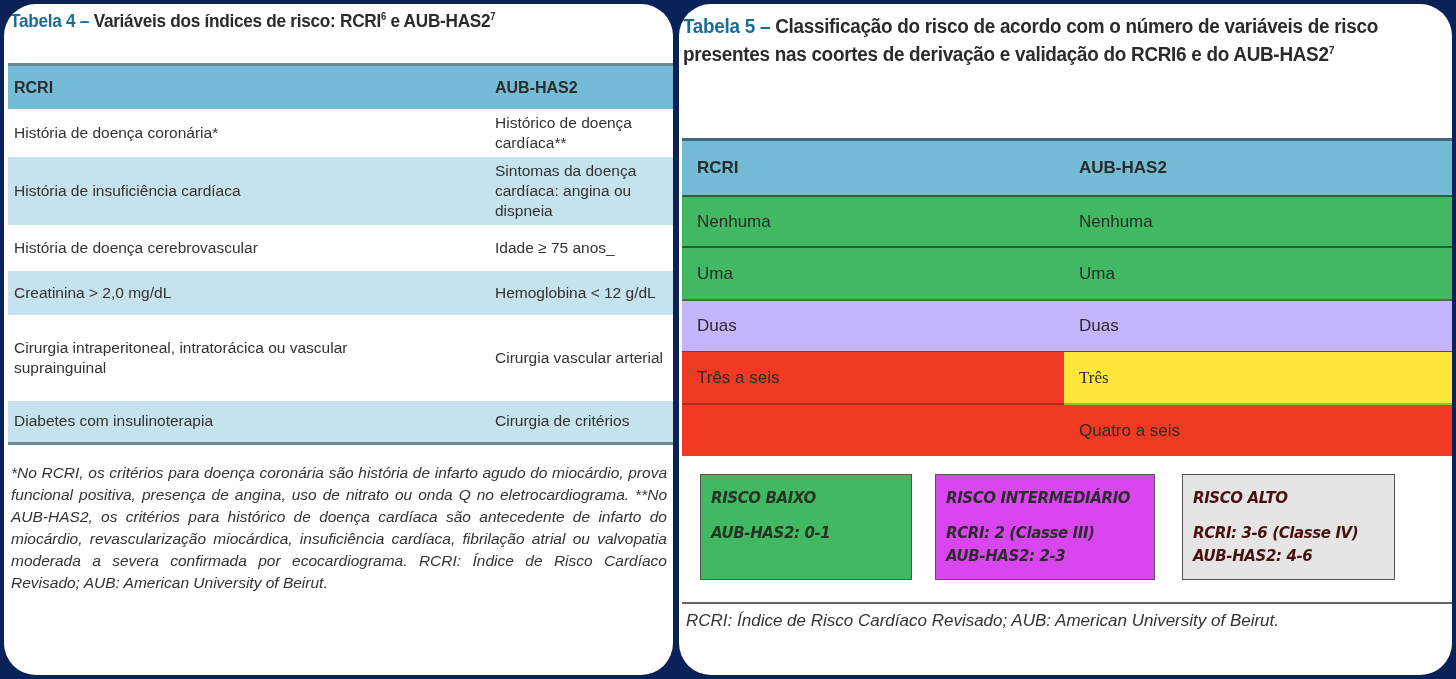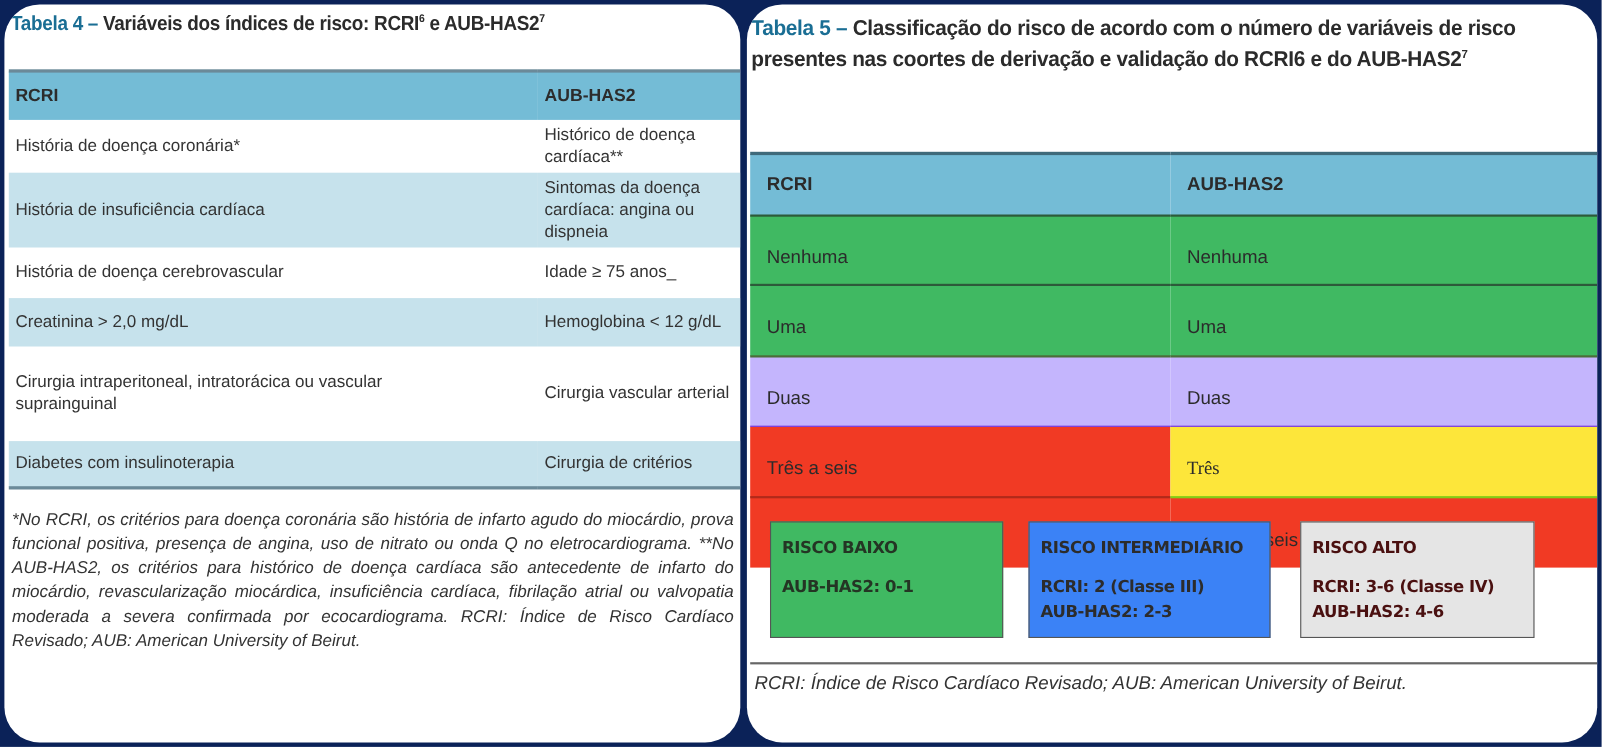--- a/index.html
+++ b/index.html
@@ -18,34 +18,34 @@
   #left th { background:#74bcd6; text-align:left; font-size:16px; font-weight:bold; color:#2c2c2c; height:43px; padding:0 0 0 6px; transform-origin:left; }
   #left td { font-size:15.5px; color:#333; padding:4px 6px; vertical-align:middle; line-height:20px; }
   #left tr.alt td { background:#c6e2ec; }
   #left td.c1, #left th.c1 { width:345px; }
   #left .footnote { position:absolute; left:7px; top:458px; width:656px; font-style:italic; font-size:15.5px; line-height:22px; color:#333; text-align:justify; }
 
   
   #right .title { position:absolute; left:4px; top:8px; font-size:19.5px; line-height:28px; width:760px; transform:scaleX(0.97); transform-origin:left; }
   #right table { position:absolute; left:3px; top:134px; width:770px; border-collapse:collapse; border-top:3px solid #3f6a7a; }
   #right th { background:#74bcd6; text-align:left; font-size:17px; font-weight:bold; color:#2b2b2b; height:54px; padding:0 0 0 15px; }
-  #right td { font-size:17px; color:#2b2b2b; padding:12px 0 0 15px; height:49px; border-top:2px solid #2d5a3a; }
+  #right td { font-size:17px; color:#2b2b2b; padding:0 0 0 15px; height:49px; border-top:2px solid #2d5a3a; }
   #right td.c1, #right th.c1 { width:367px; }
   .g { background:#40b962; }
   .y { background:#c4b5fd; }
   .y2 { background:#fde63a;font-family:Liberation Serif, serif; }
   .r { background:#f13a24; }
   #right tr.row-y td { border-top:2px solid #4a6e3a; }
   #right tr.row-r td { border-top:1px solid #6d28d9; }
 
   .boxes { position:absolute; left:23px; top:470px; width:730px; height:113px; }
-  .box { position:absolute; top:0; height:106px; border:1.5px solid #555; box-sizing:border-box; padding:12px 0 0 10px; font-family:"DejaVu Sans", sans-serif; font-size:15px; font-weight:bold; color:#2c2c2c; line-height:23px; letter-spacing:-0.4px; }
+  .box { position:absolute; top:0; height:106px; border:1.5px solid #555; box-sizing:border-box; padding:12px 0 0 10px; font-family:"DejaVu Sans", sans-serif; font-size:15px; font-weight:bold; color:#2c2c2c; line-height:23px; letter-spacing:-0.4px;font-style:italic; }
   .box .bx-title { margin-bottom:12px; }
   #box-low { left:-2px; width:212px; background:#40b962; color:#243524; }
-  #box-mid { left:233px; width:220px; background:#3b82f6; }
+  #box-mid { left:233px; width:220px; background:#d946ef; }
   #box-high { left:480px; width:213px; background:#e5e5e5; color:#4a1010; }
   .hr { position:absolute; left:3px; top:598px; width:770px; height:2px; background:#666; }
   #right .footnote { position:absolute; left:7px; top:604px; width:752px; font-style:italic; font-size:17px; line-height:26px; color:#333; text-align:justify; }
 </style>
 </head>
 <body>
 
 <div class="panel" id="left">
   <div class="title">
     <span class="lead">Tabela 4 –</span><span> Variáveis dos índices de risco: RCRI</span><sup>6</sup><span> e AUB-HAS2</span><sup>7</sup>

